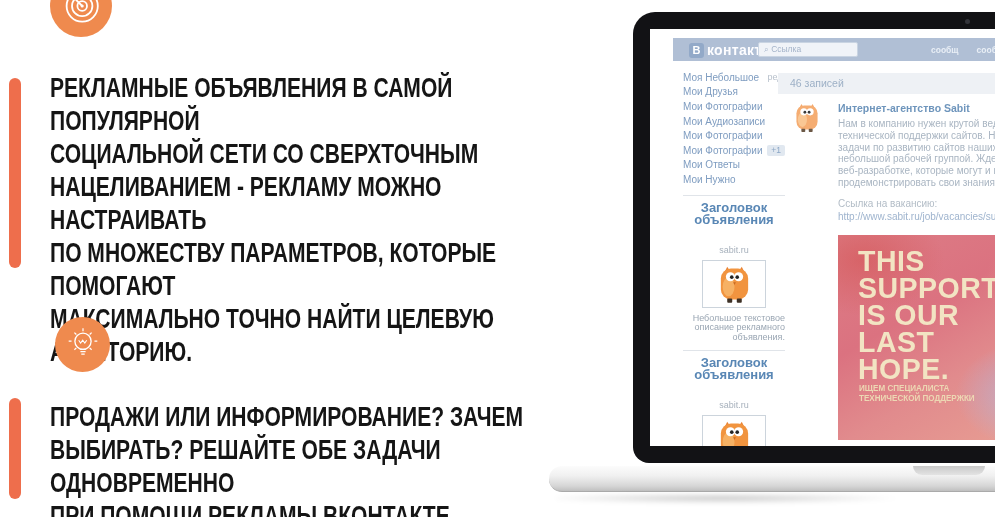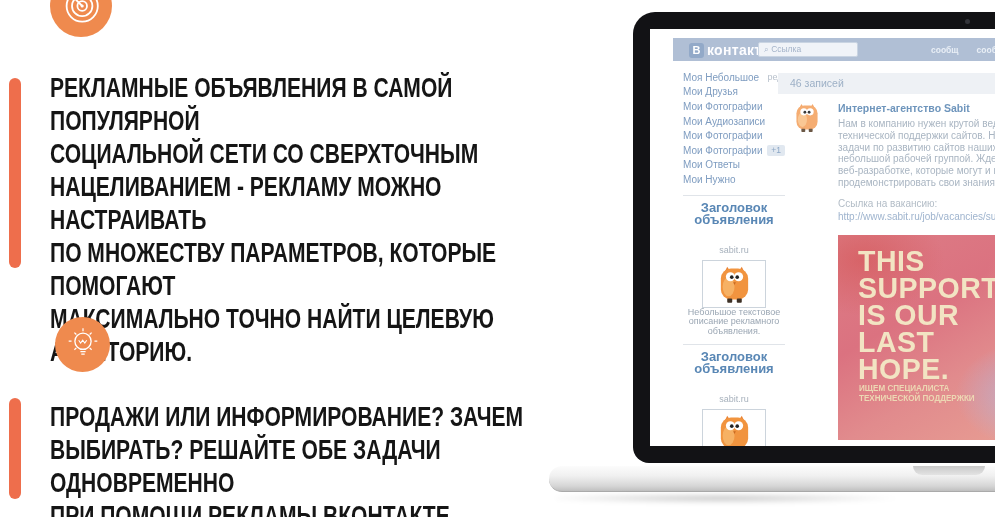--- a/index.html
+++ b/index.html
@@ -64,22 +64,22 @@
   .sb-badge { margin-left:auto; background:#e1e8f0; color:#8ba6c5; font-size:8.5px;
               padding:0 4px; border-radius:2px; line-height:11px; }
   .sb-divider { height:1px; background:#e0e4e9; margin:8px 0 6px 0; }
 
   .sb-ad { text-align:center; }
   .sb-ad-title { color:#5987b5; font-weight:bold; font-size:13px; line-height:12px; }
   .sb-ad-domain { color:#a7b1bc; font-size:9px; margin-top:19px; }
   .sb-ad-imgbox { width:64px; height:48px; margin:5px auto 0 auto;
                   border:1px solid #ccd4dc; background:#fff;
                   display:flex; align-items:center; justify-content:center; }
-  .sb-ad-desc { color:#9aa6b3; font-size:9px; line-height:9.5px; 
-                white-space:pre-line; }
+  .sb-ad-desc { color:#9aa6b3; font-size:9px; line-height:9.5px; margin-top:6px;
+                white-space:pre-line;text-align:right; }
 
   
   .vk-feed { position:absolute; left:128px; top:44px; width:330px; }
   .feed-counter { height:21px; background:#eef1f5; color:#9db0c6; font-size:10.5px;
                   line-height:21px; padding-left:12px; }
   .post { position:relative; }
   .post-avatar { position:absolute; left:16px; top:8px; }
   .post-content { margin-left:60px; padding-top:8px; }
   .post-author { color:#6e95bc; font-weight:bold; font-size:10.5px; }
   .post-body { color:#a9b5c2; font-size:10px; line-height:11.8px; margin-top:4px;

